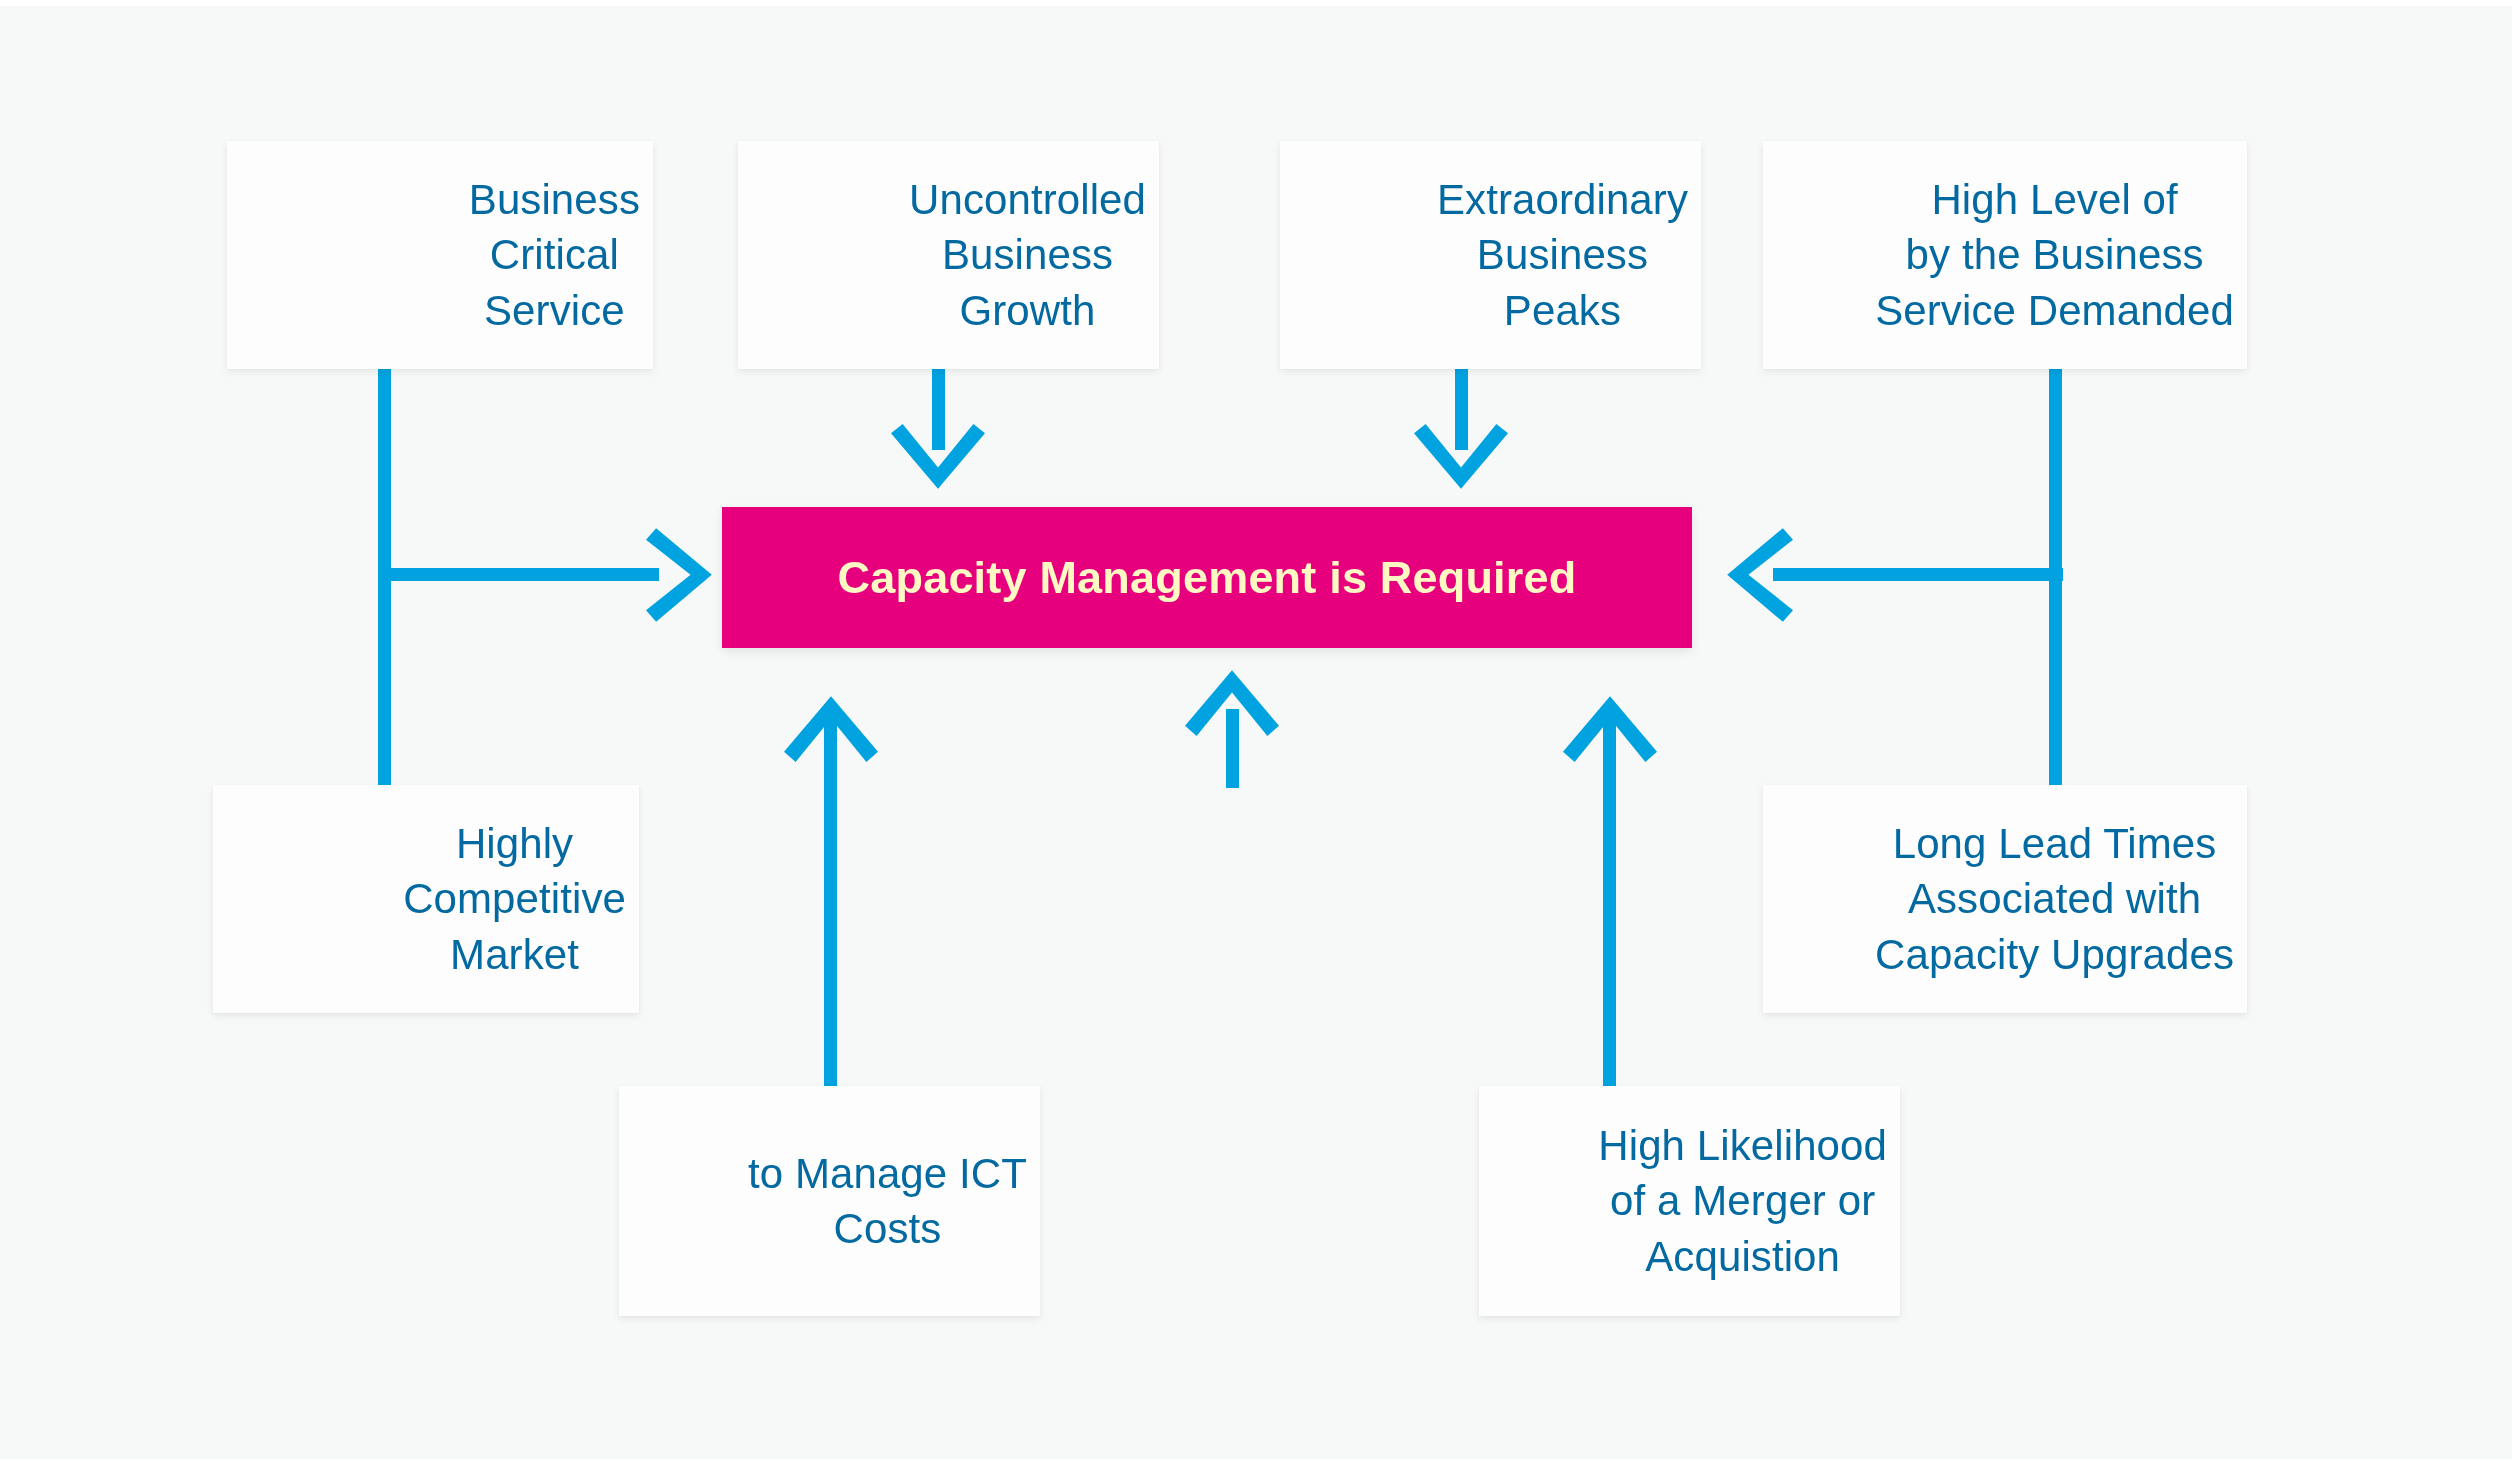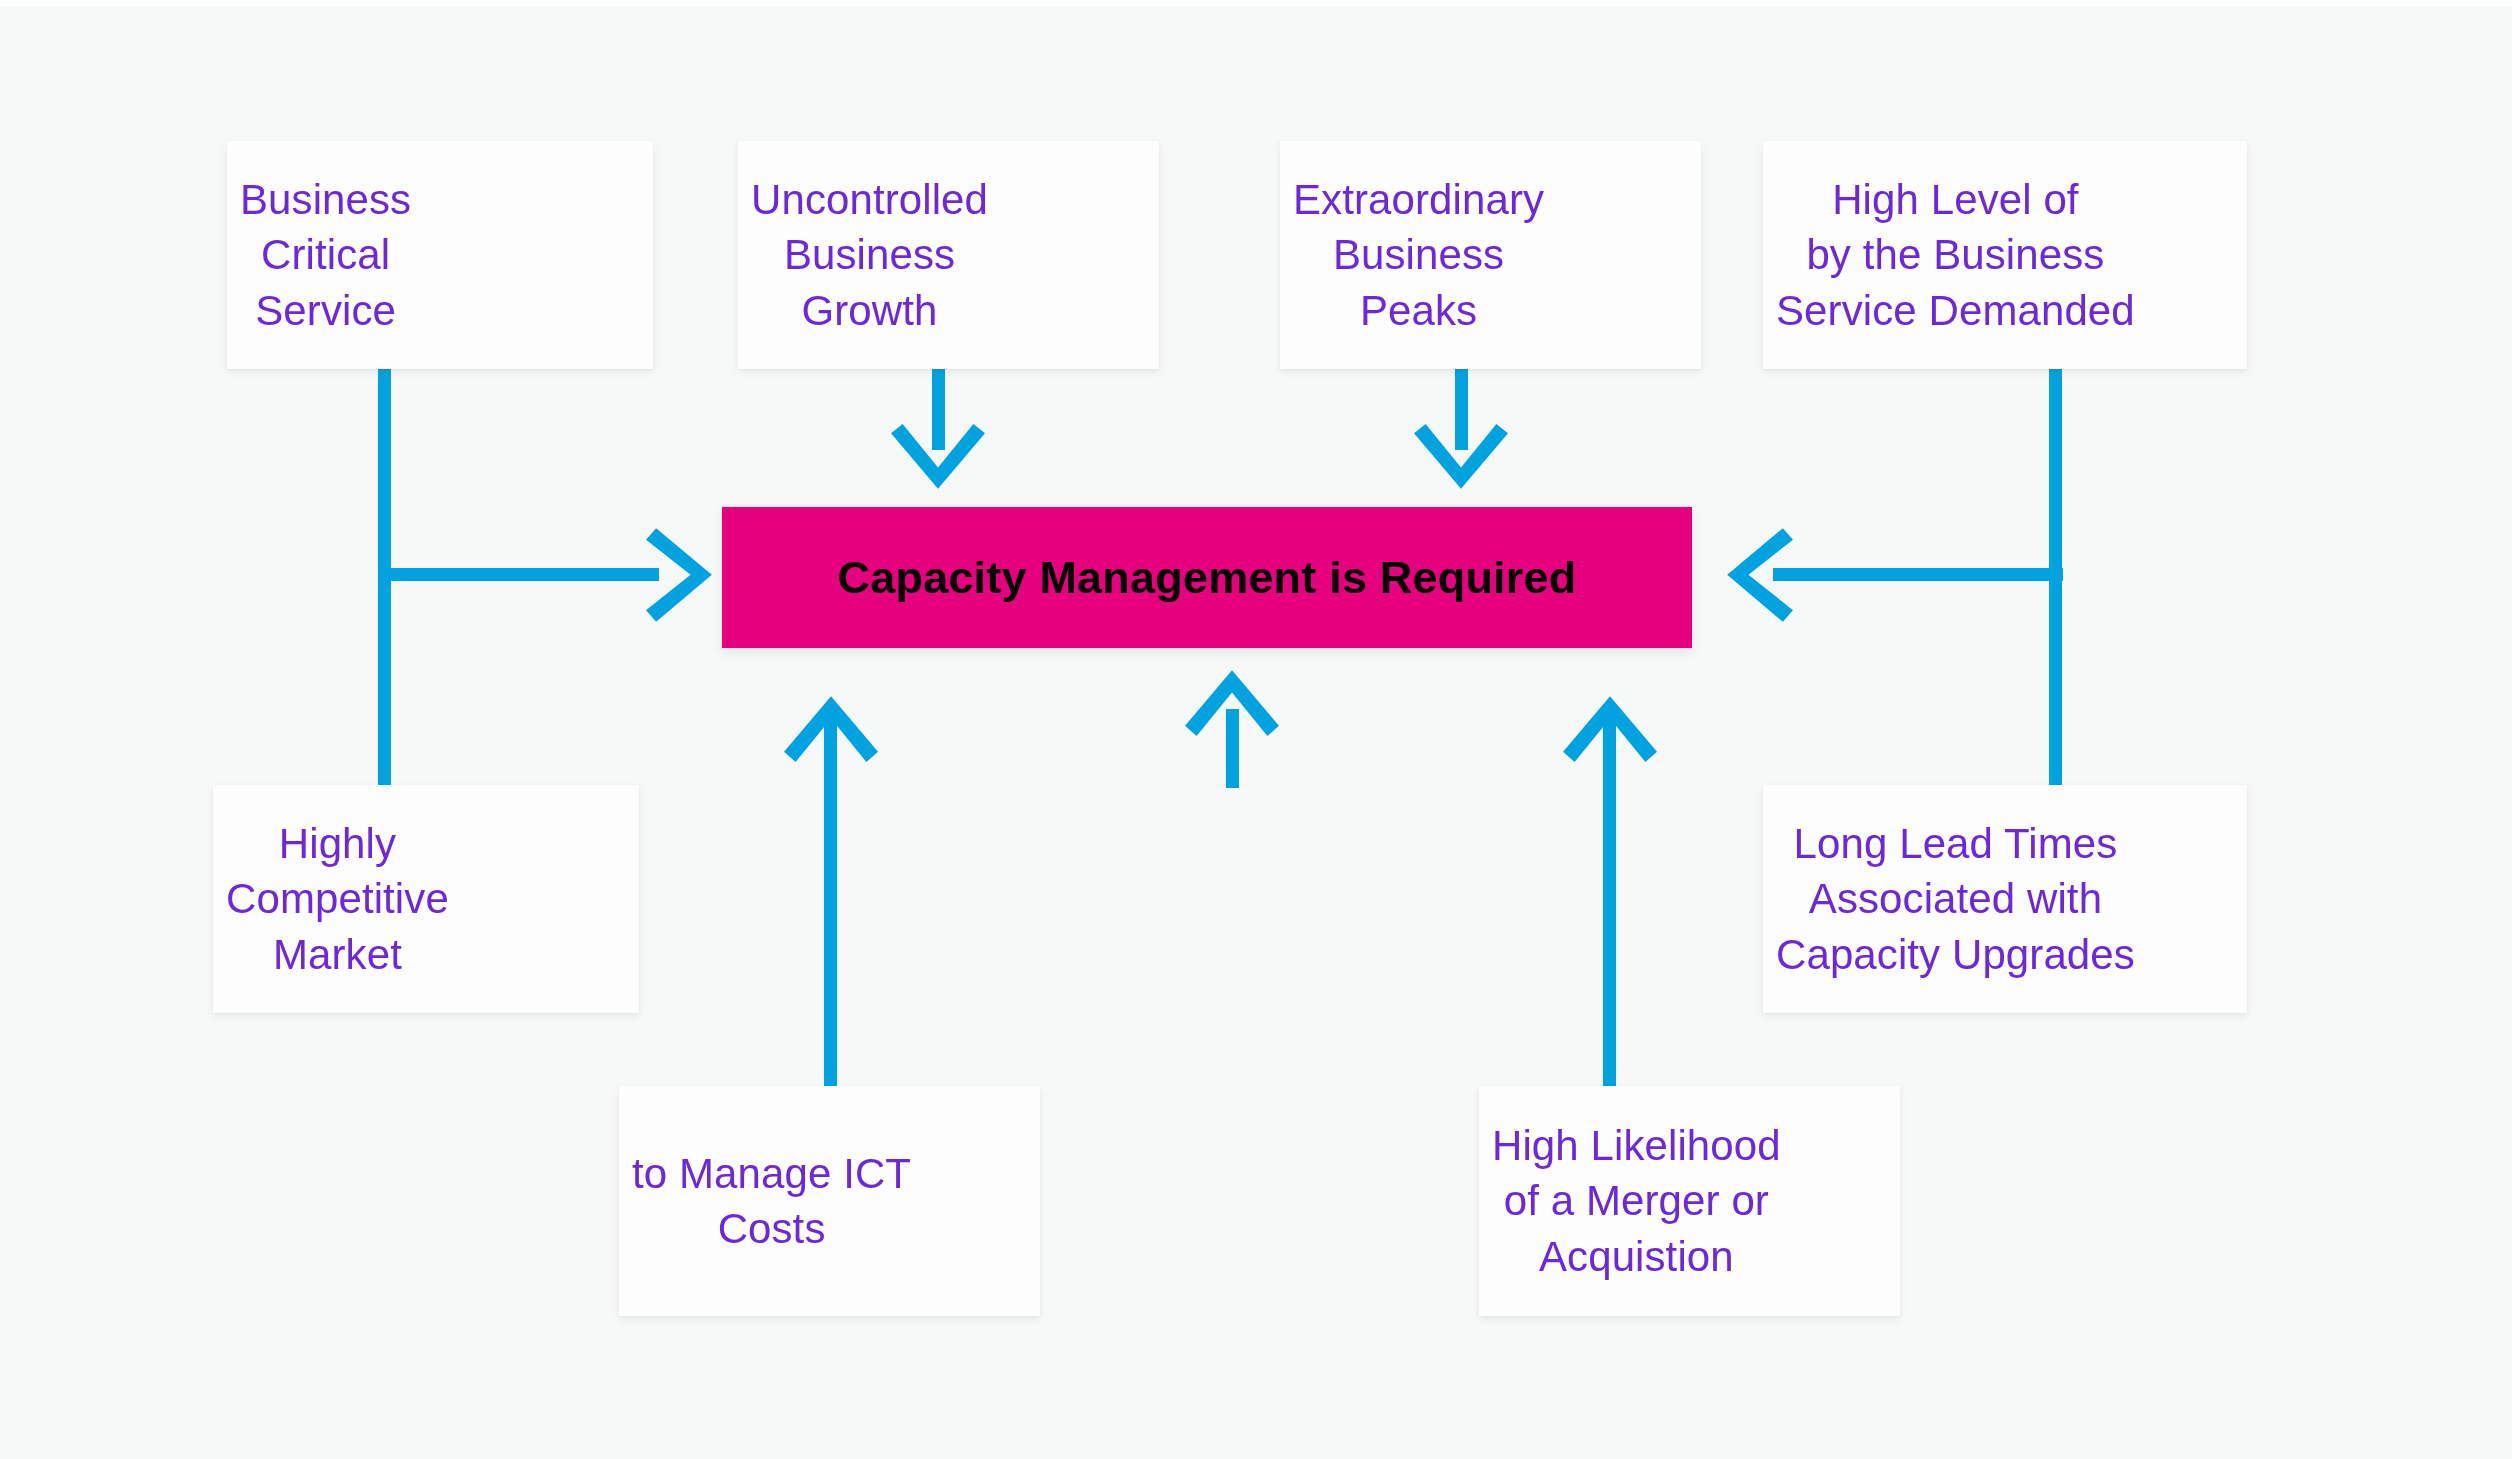--- a/index.html
+++ b/index.html
@@ -15,35 +15,35 @@
     background:#f7f8f8;
     overflow:hidden;
   }
   #topstrip{
     position:absolute;left:0;top:0;width:2512px;height:6px;background:#ffffff;
   }
   .node{
     position:absolute;
     background:#fdfdfd;
     box-shadow:0 3px 8px rgba(0,0,0,0.075), 0 0.5px 1.5px rgba(0,0,0,0.05);
-    display:flex;align-items:center;justify-content:flex-start;
+    display:flex;align-items:center;justify-content:flex-end;
     text-align:center;
-    color:#6d28d9;
+    color:#0369a1;
     font-size:42px;
     line-height:1.32;
     letter-spacing:0.1px;
     padding:0 13px;
     box-sizing:border-box;
     z-index:5;
   }
   .node span{display:block;}
   .center-node{
     position:absolute;
     background:#e6007e;
-    color:#000000;
+    color:#fef9c3;
     display:flex;align-items:center;justify-content:center;
     text-align:center;
     font-size:45px;
     font-weight:600;
     letter-spacing:0.2px;
     box-shadow:0 4px 10px rgba(0,0,0,0.09);
     z-index:6;
   }
   
   .vline{position:absolute;background:#00a3e0;width:13px;z-index:2;}

